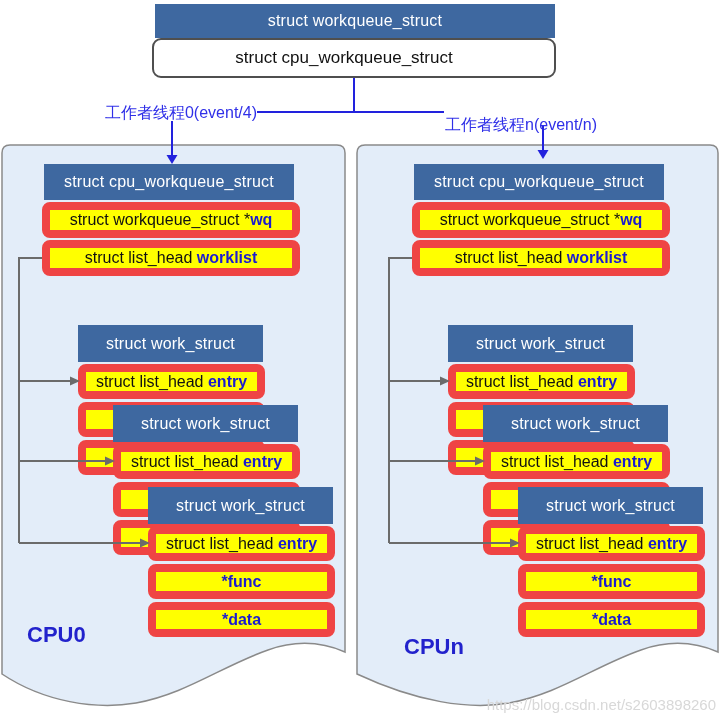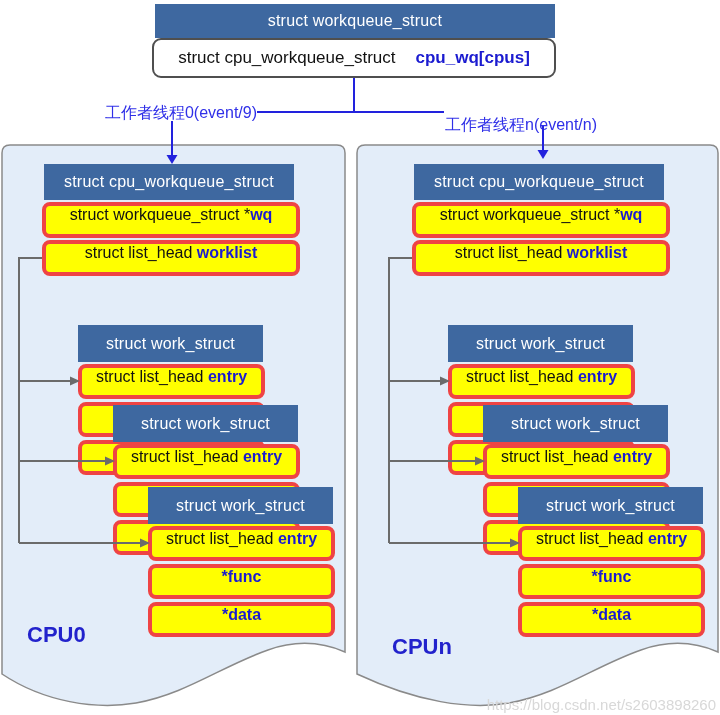--- a/index.html
+++ b/index.html
@@ -1,22 +1,22 @@
 <!DOCTYPE html>
 <html><head>
 <meta charset="utf-8">
 <style>
   html,body{margin:0;padding:0;background:#ffffff;}
   .stage{position:relative;width:720px;height:715px;background:#ffffff;overflow:hidden;
          font-family:"Liberation Sans","DejaVu Sans",sans-serif;}
   svg.layer{position:absolute;left:0;top:0;width:720px;height:715px;pointer-events:none;}
   .bluehdr{position:absolute;background:#3e68a0;color:#ffffff;display:flex;align-items:center;
            justify-content:center;font-size:16px;letter-spacing:.2px;}
-  .yellowbox{position:absolute;background:#ffff00;border:4px solid #ef4444;border-radius:8px;
-             color:#111111;display:flex;justify-content:center;font-size:16px;
+  .yellowbox{position:absolute;background:#ffff00;border:8px solid #ef4444;border-radius:8px;
+             color:#111111;display:flex;align-items:center;justify-content:center;font-size:16px;
              box-sizing:border-box;white-space:pre;}
   .whitebox{position:absolute;background:#ffffff;border:2px solid #4f4f4f;border-radius:9px;
             display:flex;align-items:center;justify-content:center;font-size:17px;color:#111111;
             box-sizing:border-box;}
   .b{color:#1b1bd0;font-weight:bold;}
   .gap{display:inline-block;width:20px;}
   .threadlbl{position:absolute;color:#3030e8;font-size:16px;white-space:nowrap;}
   .cpulbl{position:absolute;color:#2222cc;font-size:22px;font-weight:bold;}
   .watermark{position:absolute;color:#d8d8d8;font-size:15px;white-space:nowrap;}
 </style>
@@ -37,24 +37,23 @@
              C 469 710 417 702 357 674
              L 357 153 Q 357 145 365 145 Z" fill="#e3edf9" stroke="#8a8a8a" stroke-width="1.5"></path>
   </svg>
 
   <div class="bluehdr" style="left:155px;top:4px;width:400px;height:34px;">
     <span>struct workqueue_struct</span>
   </div>
   <div class="whitebox" style="left:152px;top:38px;width:404px;height:40px;">
     <span>struct cpu_workqueue_struct</span>
       <span class="gap"></span>
-      <span class="b">cpu_wq[cpus]</span>
   </div>
 
-  <div class="threadlbl" style="right:463px;top:103px;">工作者线程0(event/9)</div>
+  <div class="threadlbl" style="right:463px;top:103px;">工作者线程0(event/4)</div>
   <div class="threadlbl" style="left:445px;top:103px;margin-top:12px;">工作者线程n(event/n)</div>
 
   <div class="bluehdr" style="left:44px;top:164px;width:250px;height:36px;">
     <span>struct cpu_workqueue_struct</span>
   </div>
   <div class="yellowbox" style="left:42px;top:202px;width:258px;height:36px;">
     <span>struct workqueue_struct *</span><span class="b">wq</span>
   </div>
   <div class="yellowbox" style="left:42px;top:240px;width:258px;height:36px;">
     <span>struct list_head </span><span class="b">worklist</span>
@@ -143,21 +142,21 @@
   <div class="yellowbox" style="left:518px;top:526px;width:187px;height:35px;">
     <span>struct list_head </span><span class="b">entry</span>
   </div>
   <div class="yellowbox" style="left:518px;top:564px;width:187px;height:35px;">
     <span class="b">*func</span>
   </div>
   <div class="yellowbox" style="left:518px;top:602px;width:187px;height:35px;">
     <span class="b">*data</span>
   </div>
 
-  <div class="cpulbl" style="left:392px;top:634px;">CPUn</div>
+  <div class="cpulbl" style="left:404px;top:634px;">CPUn</div>
 
   <svg class="layer" viewBox="0 0 720 715">
 
     <path d="M 354 78 L 354 113 M 257 112 L 444 112" fill="none" stroke="#2222dd" stroke-width="2"></path>
     <path d="M 172 121 L 172 156" fill="none" stroke="#2222dd" stroke-width="2"></path>
     <polygon points="166.5,155 177.5,155 172,164" fill="#2222dd"></polygon>
     <path d="M 543 126 L 543 151" fill="none" stroke="#2222dd" stroke-width="2"></path>
     <polygon points="537.5,150 548.5,150 543,159" fill="#2222dd"></polygon>
 
     <path d="M 42 258 L 19 258 L 19 543 M 19 381 L 71 381 M 19 461 L 106 461 M 19 543 L 141 543" fill="none" stroke="#6b6b6b" stroke-width="2"></path>

